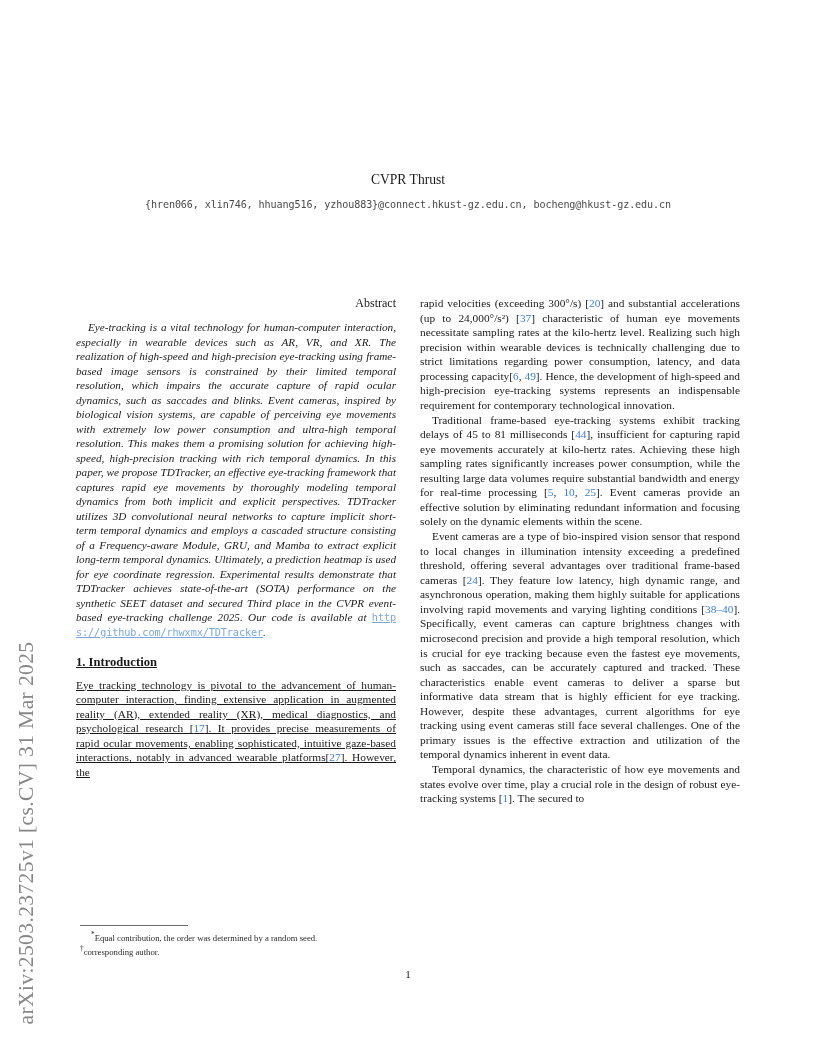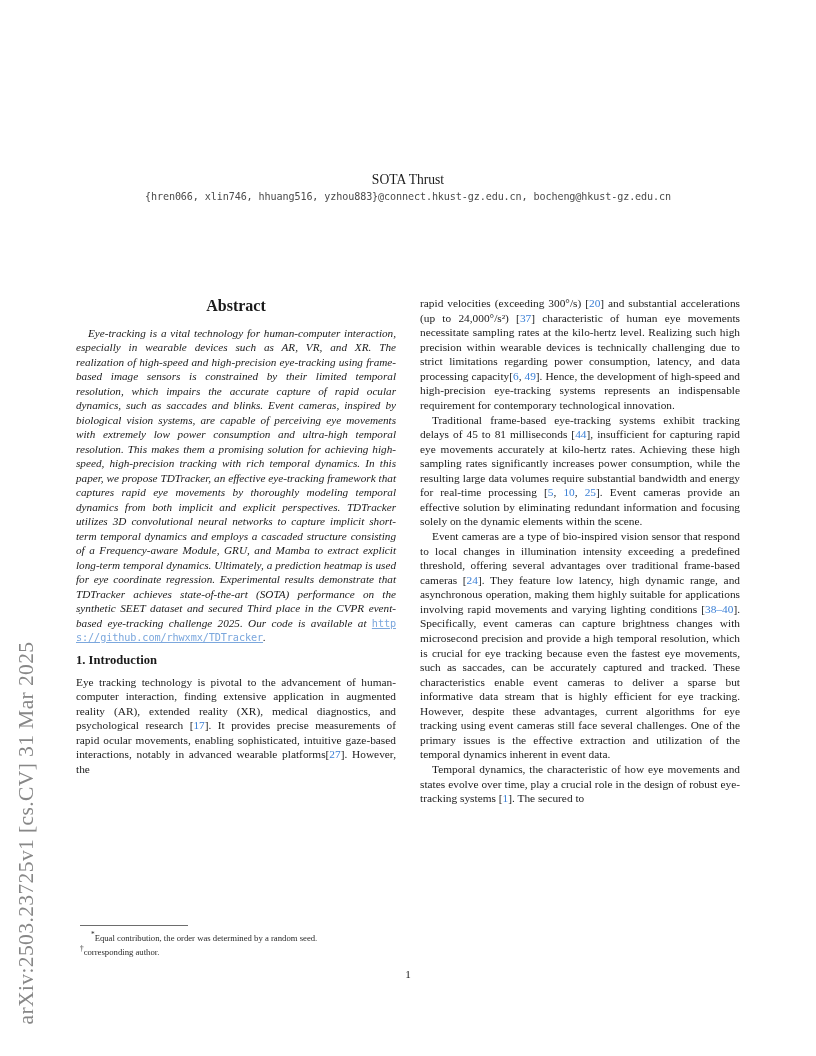--- a/index.html
+++ b/index.html
@@ -73,20 +73,21 @@
     line-height: 1.45;
   }
   #author-line sup, .star {
     font-size: 9px;
     vertical-align: super;
     line-height: 0;
   }
   #affil-thrust { font-size: 13.6px; }
   #affil-univ { font-size: 13.6px; }
   #email-line {
+    margin-top: 8px;
     font-family: "DejaVu Sans Mono", "Liberation Mono", monospace;
     font-size: 10.1px;
     color: #4a4a4a;
     letter-spacing: -0.1px;
     white-space: nowrap;
   }
 
   
   .column {
     position: absolute;
@@ -102,23 +103,23 @@
   #right-column { left: 420px; }
 
   h2.section-head {
     font-size: 12.6px;
     font-weight: bold;
     margin: 0 0 7px 0;
     text-align: left;
     line-height: 1.2;
   }
   #abstract-heading {
-    font-size: 16px;
-    font-weight: bold;
-    text-align: center;
+    font-size: 12px;
+    font-weight: normal;
+    text-align: right;
     margin: 0 0 9px 0;
   }
   p.para {
     margin: 0;
     text-indent: 12px;
   }
   p.para.noindent { text-indent: 0; }
   p.para + p.para { margin-top: 0px; }
   .abstract-body {
     font-style: italic;
@@ -128,21 +129,21 @@
   }
   .cite { color: #3a7fd5; }
   .url {
     font-family: "DejaVu Sans Mono", "Liberation Mono", monospace;
     font-style: normal;
     font-size: 10.2px;
     color: #7ba7dd;
     letter-spacing: -0.1px;
     word-break: break-all;
   }
-  #intro-block { margin-top: 8px; }
+  #intro-block { margin-top: 16px; text-decoration: underline; }
   #intro-para { margin-top: 7px; text-indent: 0; }
 
   
   #footnote-block {
     position: absolute;
     left: 80px;
     top: 925px;
     width: 320px;
     font-size: 8.7px;
     line-height: 1.34;
@@ -172,21 +173,21 @@
 
 <div id="arxiv-stamp">
   <span class="stamp-text">arXiv:2503.23725v1  [cs.CV]  31 Mar 2025</span>
 </div>
 
 <div id="page">
 
   <div id="header-block">
 
     <div id="author-block">
-      <div id="affil-thrust">SOTA Thrust</div>
+      <div id="affil-thrust">CVPR Thrust</div>
       <div id="email-line">{hren066, xlin746, hhuang516, yzhou883}@connect.hkust-gz.edu.cn, bocheng@hkust-gz.edu.cn</div>
     </div>
   </div>
 
   <div class="column" id="left-column">
 
     <div id="abstract-heading">Abstract</div>
 
     <p class="para abstract-body"><span>Eye-tracking is a vital technology for human-computer interaction, especially in wearable devices such as AR, VR, and XR. The realization of high-speed and high-precision eye-tracking using frame-based image sensors is constrained by their limited temporal resolution, which impairs the accurate capture of rapid ocular dynamics, such as saccades and blinks. Event cameras, inspired by biological vision systems, are capable of perceiving eye movements with extremely low power consumption and ultra-high temporal resolution. This makes them a promising solution for achieving high-speed, high-precision tracking with rich temporal dynamics. In this paper, we propose TDTracker, an effective eye-tracking framework that captures rapid eye movements by thoroughly modeling temporal dynamics from both implicit and explicit perspectives. TDTracker utilizes 3D convolutional neural networks to capture implicit short-term temporal dynamics and employs a cascaded structure consisting of a Frequency-aware Module, GRU, and Mamba to extract explicit long-term temporal dynamics. Ultimately, a prediction heatmap is used for eye coordinate regression. Experimental results demonstrate that TDTracker achieves state-of-the-art (SOTA) performance on the synthetic SEET dataset and secured Third place in the CVPR event-based eye-tracking challenge 2025. Our code is available at </span><a class="url" href="#">https://github.com/rhwxmx/TDTracker</a><span>.</span></p>
 

